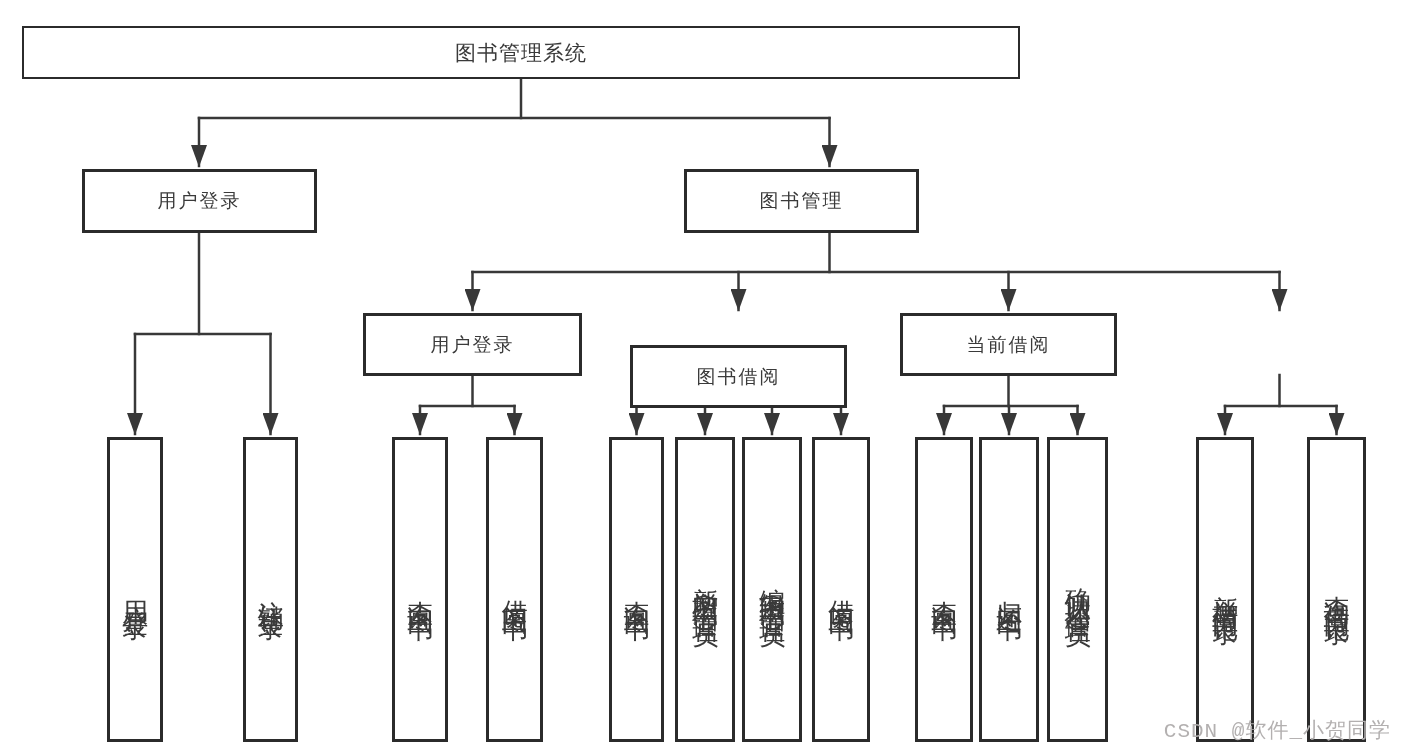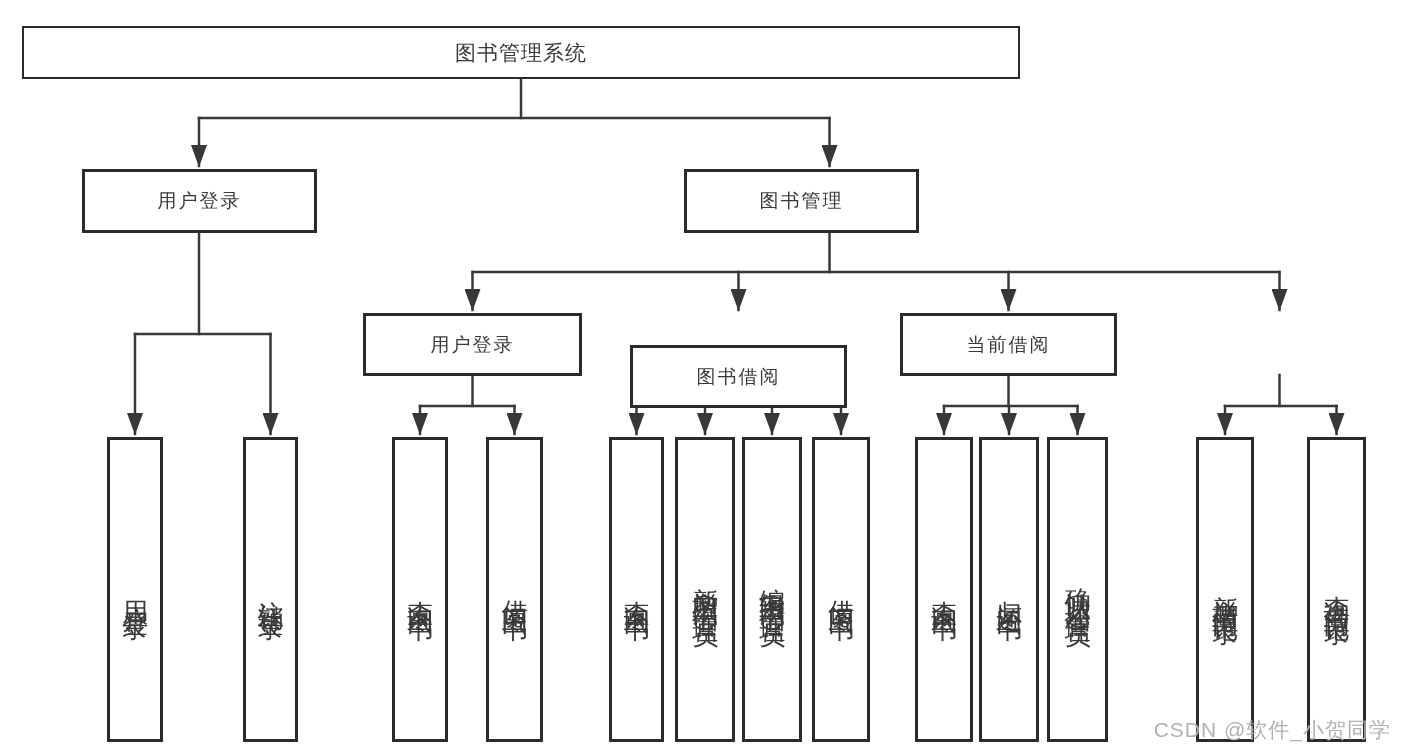--- a/index.html
+++ b/index.html
@@ -17,21 +17,21 @@
   }
   .root-node{font-size:21px;letter-spacing:1px;border-width:2px;margin-top:12px;}
   .h-node{font-size:19px;letter-spacing:2px;}
   .v-node{
     writing-mode:vertical-rl;text-orientation:mixed;
     font-size:26px;letter-spacing:5px;line-height:1.05;
   }
   .watermark{
     position:absolute;right:14px;bottom:3px;z-index:5;
     font-size:21px;letter-spacing:1px;color:var(--watermark,#b3b0b0);
-    font-family:Liberation Sans, sans-serif;white-space:nowrap;
+    font-family:Liberation Mono, monospace;white-space:nowrap;
   }
 </style>
 </head>
 <body>
 
 <div class="canvas">
 
   <svg class="wires" viewBox="0 0 1405 747" xmlns="http://www.w3.org/2000/svg">
     <defs>
       <marker id="arrow" markerUnits="userSpaceOnUse" markerWidth="16" markerHeight="22" viewBox="0 0 16 22" refX="8" refY="21">

